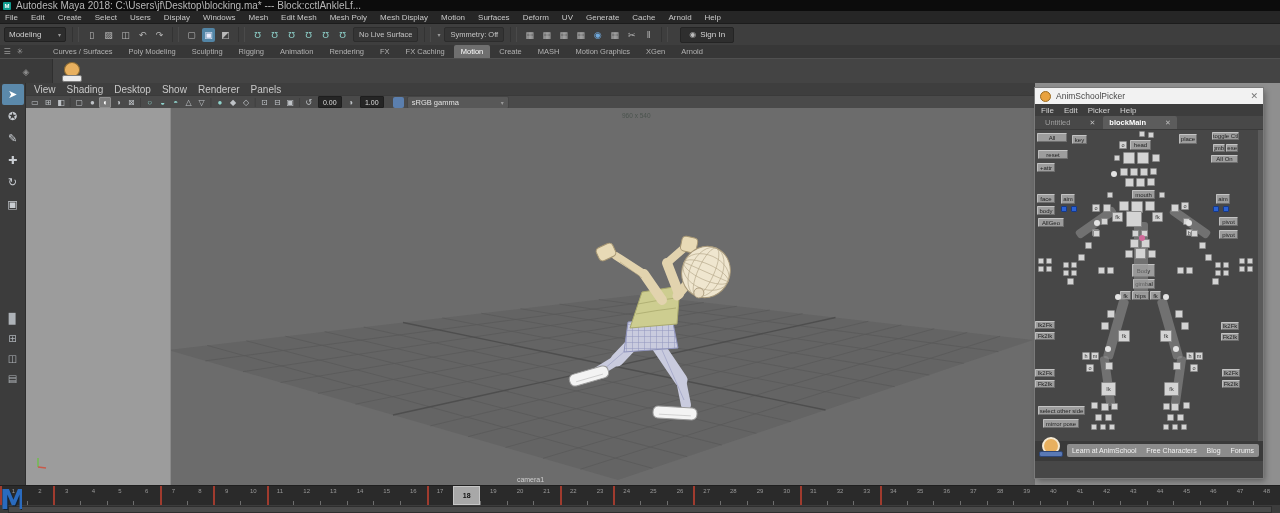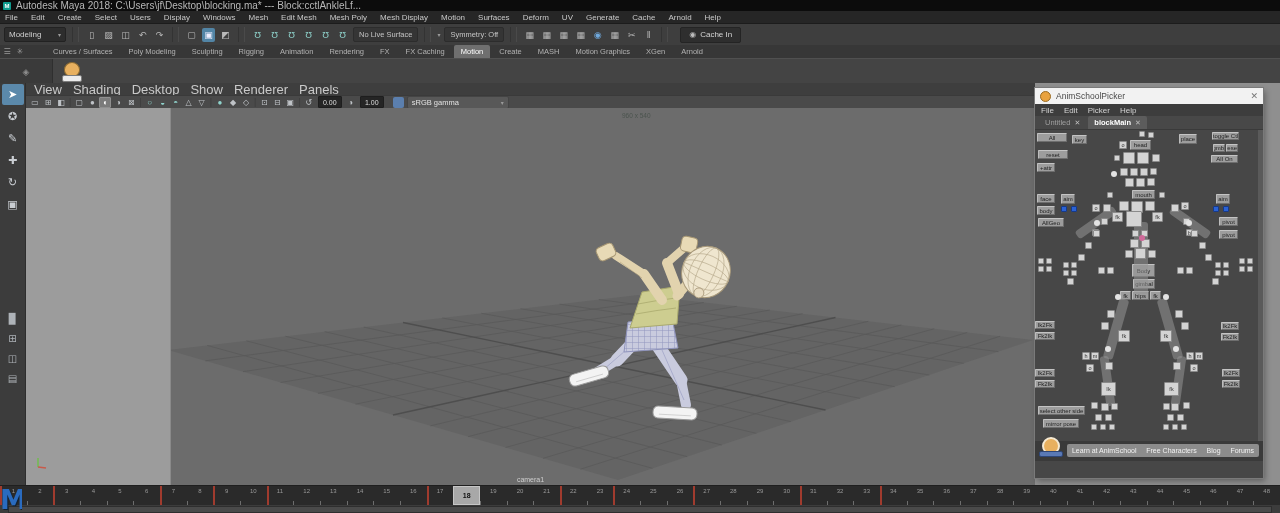--- a/index.html
+++ b/index.html
@@ -50,21 +50,21 @@
   
   .toolbox{position:absolute;left:0;top:83px;width:26px;height:402px;background:#3c3c3c;border-right:1px solid #2e2e2e;box-sizing:border-box;}
   .tool{width:22px;height:21px;margin:1px auto;display:flex;align-items:center;justify-content:center;
         color:#c9cdd2;font-size:11px;border-radius:2px;}
   .tool.on{background:#5b89ab;color:#fff;}
   .tool.layout{color:#aeb3b8;font-size:10px;height:19px;}
   .tb-gap{height:92px;}
   
   .panelmenus{position:absolute;left:26px;top:83px;width:1009px;height:12px;background:#3e3e3e;
               display:flex;align-items:center;gap:11px;padding-left:8px;box-sizing:border-box;}
-  .pm-item{color:#c9c9c9;font-size:13px;}
+  .pm-item{color:#c9c9c9;font-size:10px;}
   .panelbar{position:absolute;left:26px;top:95px;width:1009px;height:13px;background:#4a4a4a;border-top:1px solid #3a3a3a;
             display:flex;align-items:center;gap:1px;padding-left:3px;box-sizing:border-box;}
   .pb-icon{width:12px;height:11px;display:flex;align-items:center;justify-content:center;color:#bfc3c7;font-size:8px;border-radius:1px;}
   .pb-icon.on{background:#7b7b7b;color:#fff;border:1px solid #8f8f8f;box-sizing:border-box;}
   .pb-icon.teal{color:#8fd3cc;}
   .pb-sep{color:#3c3c3c;font-size:9px;margin:0 1px;}
   .pb-field{background:#252525;border:1px solid #1e1e1e;color:#ddd;font-size:7px;height:10px;min-width:22px;
             display:flex;align-items:center;justify-content:center;border-radius:1px;margin:0 2px;}
   .pb-dd{background:#585858;border:1px solid #444;color:#e2e2e2;font-size:7.5px;height:11px;width:92px;
          display:flex;align-items:center;justify-content:space-between;padding:0 4px;border-radius:2px;margin-left:2px;}
@@ -80,21 +80,21 @@
   .tl-patch{position:absolute;left:1196px;top:485px;width:84px;height:6px;background:#9c9c9c;}
   .picker{position:absolute;left:1035px;top:88px;width:228px;height:390px;background:#474747;
           box-shadow:0 0 0 1px #7a7a7a, 2px 3px 6px rgba(0,0,0,.35);}
   .pk-title{height:16px;background:#f2f2f2;display:flex;align-items:center;gap:5px;padding:0 5px;box-sizing:border-box;}
   .pk-title .txt{color:#4a4a4a;font-size:8.5px;flex:1;}
   .pk-close{color:#777;font-size:9px;}
   .pk-mini-logo{width:9px;height:9px;background:#e8a23f;border-radius:50%;border:1px solid #9a6b23;}
   .pk-menus{height:12px;background:#3d3d3d;display:flex;align-items:center;gap:10px;padding-left:6px;}
   .pk-menu-item{color:#d2d2d2;font-size:8px;}
   .pk-tabs{height:13px;background:#484848;display:flex;align-items:flex-end;gap:2px;padding-left:4px;border-bottom:1px solid #3a3a3a;}
-  .pk-tab{color:#9e9e9e;font-size:7.5px;padding:2px 6px;display:flex;gap:4px;align-items:center;text-align:right;}
+  .pk-tab{color:#9e9e9e;font-size:7.5px;padding:2px 6px;display:flex;gap:19px;align-items:center;text-align:right;}
   .pk-tab.active{background:#5c5c5c;color:#fff;font-weight:bold;border-radius:2px 2px 0 0;}
   .pk-tab .x{font-size:7px;color:#bdbdbd;}
   .pk-canvas{position:relative;height:311px;background:#474747;overflow:hidden;}
   .pk-scroll{position:absolute;right:0;top:0;width:5px;height:100%;background:#5a5a5a;}
   .cell{position:absolute;box-sizing:border-box;}
   .cell.b{background:#9d9d9d;border:1px solid #6e6e6e;border-top-color:#c4c4c4;border-left-color:#bdbdbd;
           color:#222;font-size:6px;display:flex;align-items:center;justify-content:center;white-space:nowrap;overflow:hidden;border-radius:1px;}
   .cell.s{background:#d4d4d4;border:1px solid #8b8b8b;color:#333;font-size:5.5px;
           display:flex;align-items:center;justify-content:center;overflow:hidden;border-radius:1px;}
   .cell.d{background:#e3e3e3;border-radius:50%;}
@@ -189,21 +189,21 @@
     <div class="sl-icon">▦</div>
     <div class="sl-icon">▦</div>
     <div class="sl-icon">▦</div>
     <div class="sl-icon blue">◉</div>
     <div class="sl-icon">▦</div>
     <div class="sl-icon">✂</div>
     <div class="sl-icon">‖</div>
     <div class="sl-sep"></div>
     <div class="signin">
       <div class="usr">◉</div>
-      <div>Cache In</div>
+      <div>Sign In</div>
     </div>
   </div>
 
 <div class="shelftabs" id="shelftabs">
     <div class="shelftab">Curves / Surfaces</div>
     <div class="shelftab">Poly Modeling</div>
     <div class="shelftab">Sculpting</div>
     <div class="shelftab">Rigging</div>
     <div class="shelftab">Animation</div>
     <div class="shelftab">Rendering</div>

